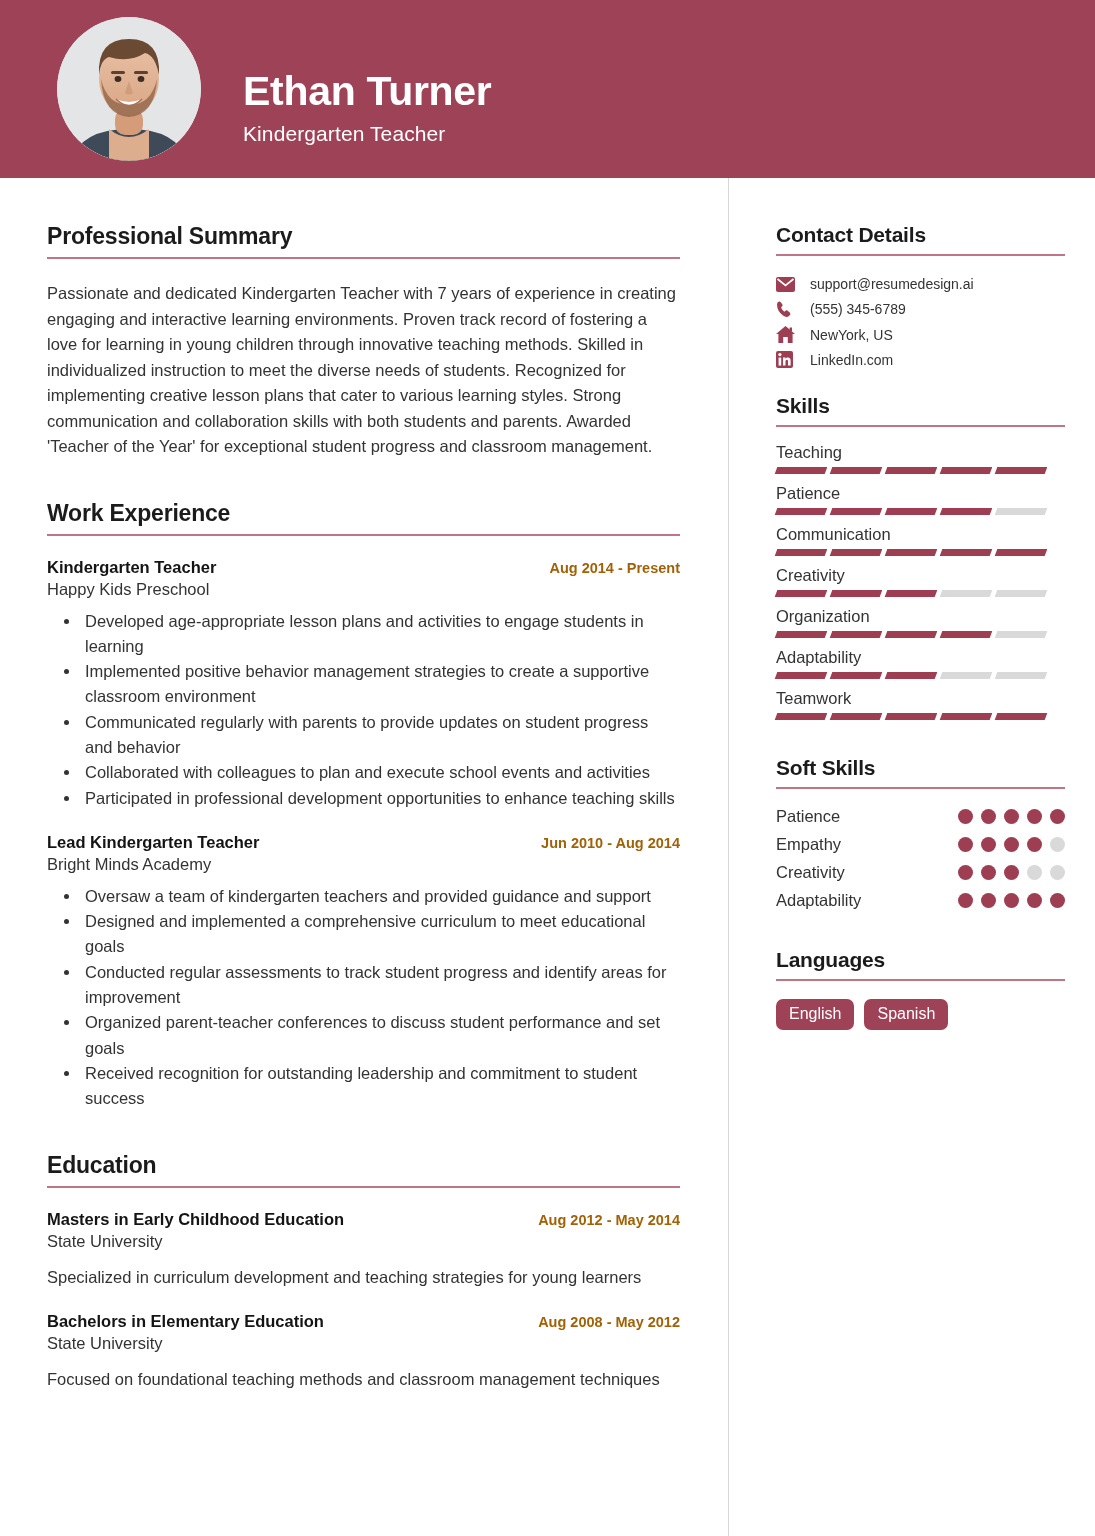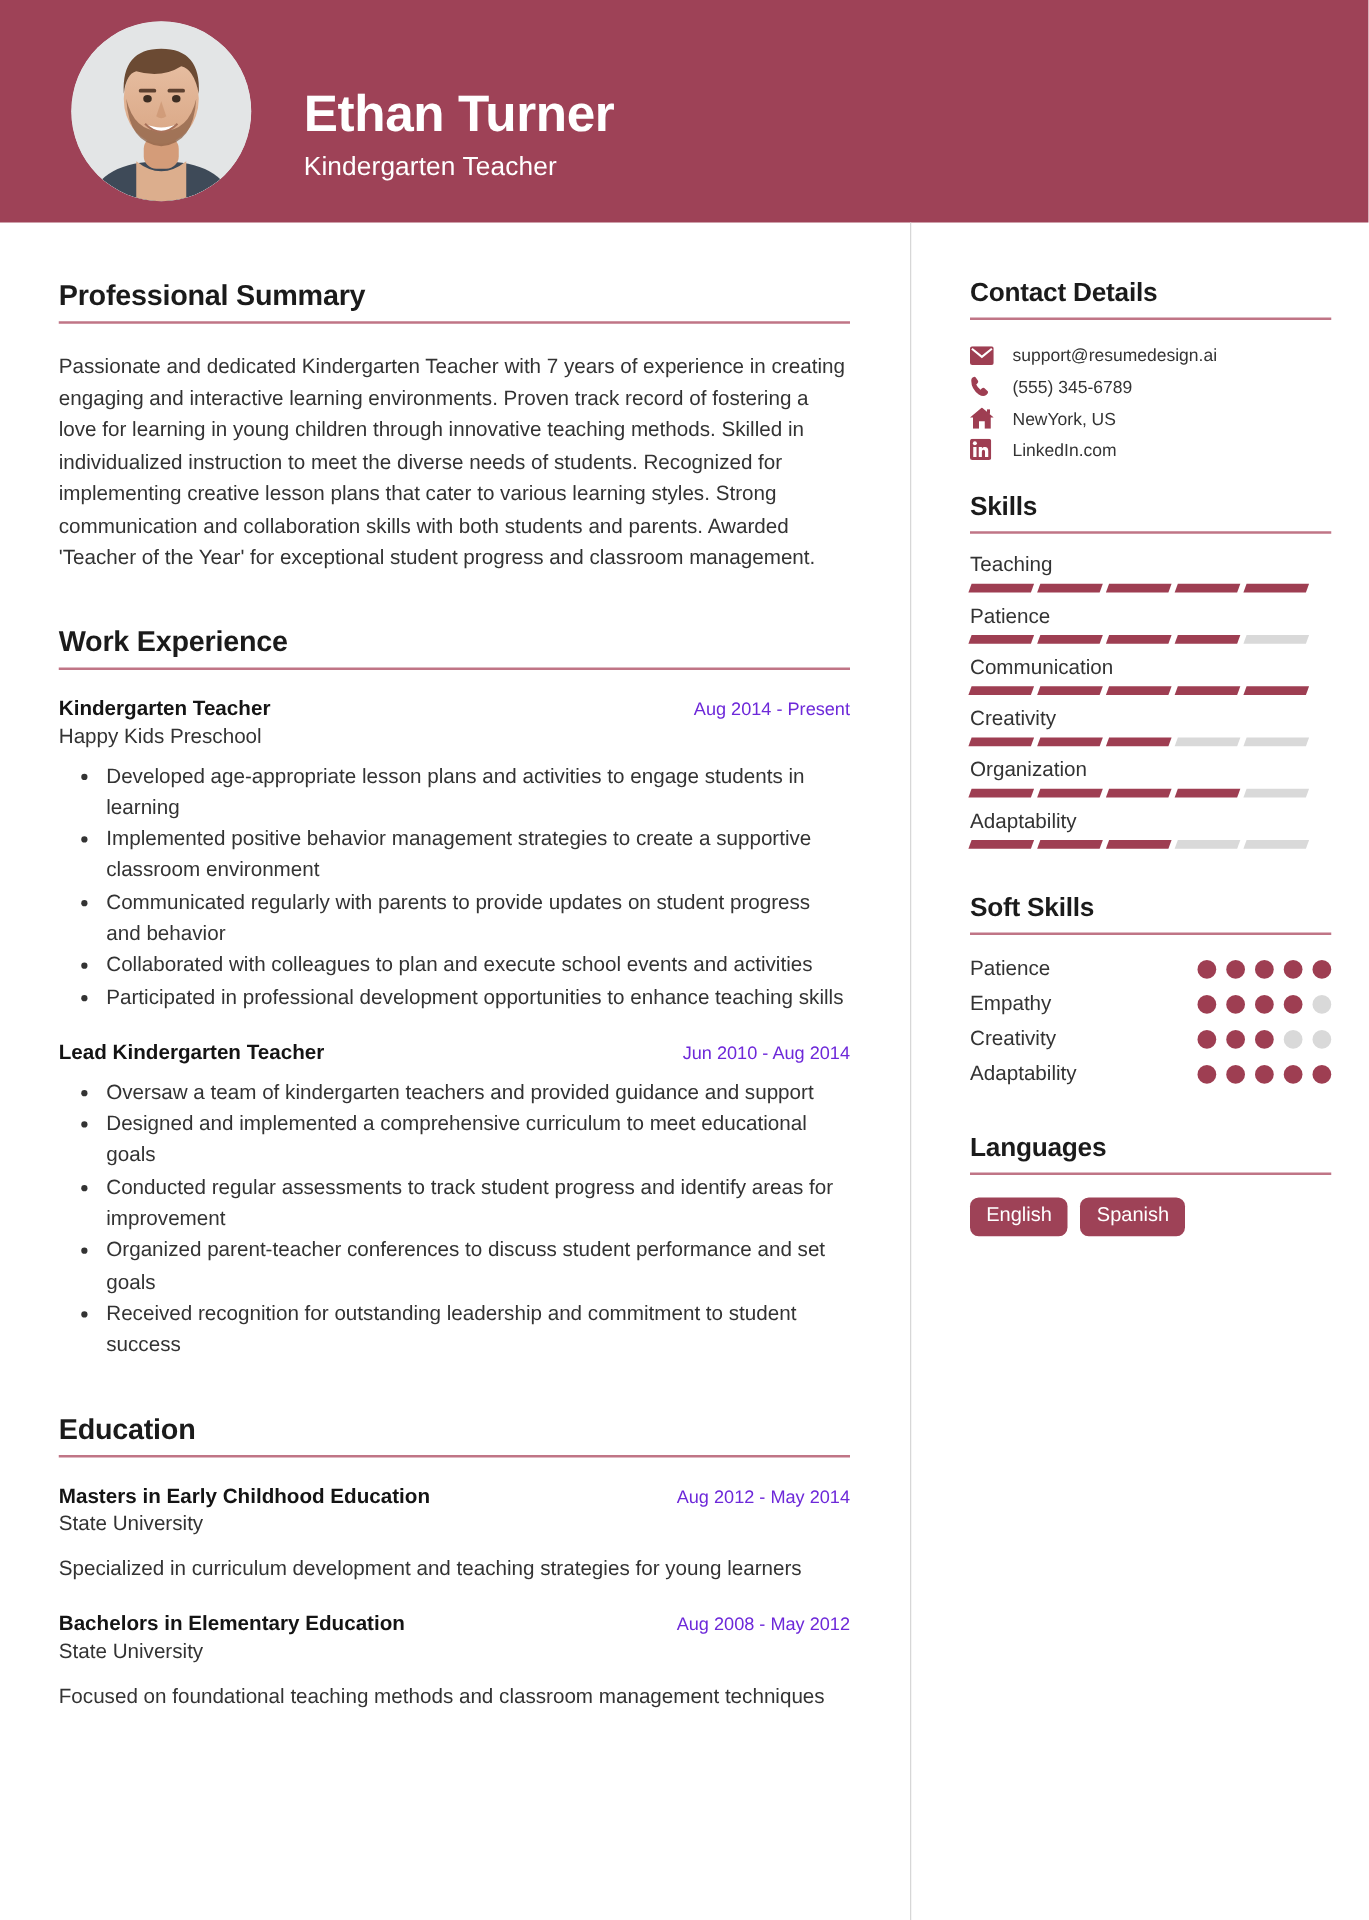--- a/index.html
+++ b/index.html
@@ -99,23 +99,24 @@
     justify-content: space-between;
     align-items: baseline;
   }
   .entry-role {
     font-size: 16.5px;
     font-weight: bold;
     color: #141414;
   }
   .entry-date {
     font-size: 14.5px;
-    color: #6d28d9;
+    color: #a16207;
     white-space: nowrap;
     padding-left: 14px;
+    font-weight: bold;
   }
   .entry-org {
     font-size: 16.5px;
     color: #333333;
     margin-top: 3px;
   }
   .entry-desc {
     font-size: 16.5px;
     line-height: 25.5px;
     color: #333333;
@@ -290,20 +291,21 @@
               <li>Communicated regularly with parents to provide updates on student progress and behavior</li>
               <li>Collaborated with colleagues to plan and execute school events and activities</li>
               <li>Participated in professional development opportunities to enhance teaching skills</li>
             </ul>
           </div>
           <div class="entry">
             <div class="entry-head">
               <span class="entry-role">Lead Kindergarten Teacher</span>
               <span class="entry-date">Jun 2010 - Aug 2014</span>
             </div>
+            <div class="entry-org">Bright Minds Academy</div>
             <ul class="bullets">
               <li>Oversaw a team of kindergarten teachers and provided guidance and support</li>
               <li>Designed and implemented a comprehensive curriculum to meet educational goals</li>
               <li>Conducted regular assessments to track student progress and identify areas for improvement</li>
               <li>Organized parent-teacher conferences to discuss student performance and set goals</li>
               <li>Received recognition for outstanding leadership and commitment to student success</li>
             </ul>
           </div>
         </div>
 
@@ -436,20 +438,30 @@
           <div class="skill-item">
             <div class="skill-name">Adaptability</div>
             <div class="bar-row">
               <span class="bar-seg on"></span>
               <span class="bar-seg on"></span>
               <span class="bar-seg on"></span>
               <span class="bar-seg"></span>
               <span class="bar-seg"></span>
             </div>
           </div>
+          <div class="skill-item">
+            <div class="skill-name">Teamwork</div>
+            <div class="bar-row">
+              <span class="bar-seg on"></span>
+              <span class="bar-seg on"></span>
+              <span class="bar-seg on"></span>
+              <span class="bar-seg on"></span>
+              <span class="bar-seg on"></span>
+            </div>
+          </div>
         </div>
 
       <div class="sec-block" style="margin-top:36px">
         <div class="sec-title side">Soft Skills</div>
         <div class="sec-rule"></div>
       </div>
       <div class="soft-list" id="soft-list">
           <div class="soft-row">
             <span class="soft-name">Patience</span>
             <span class="dots">

